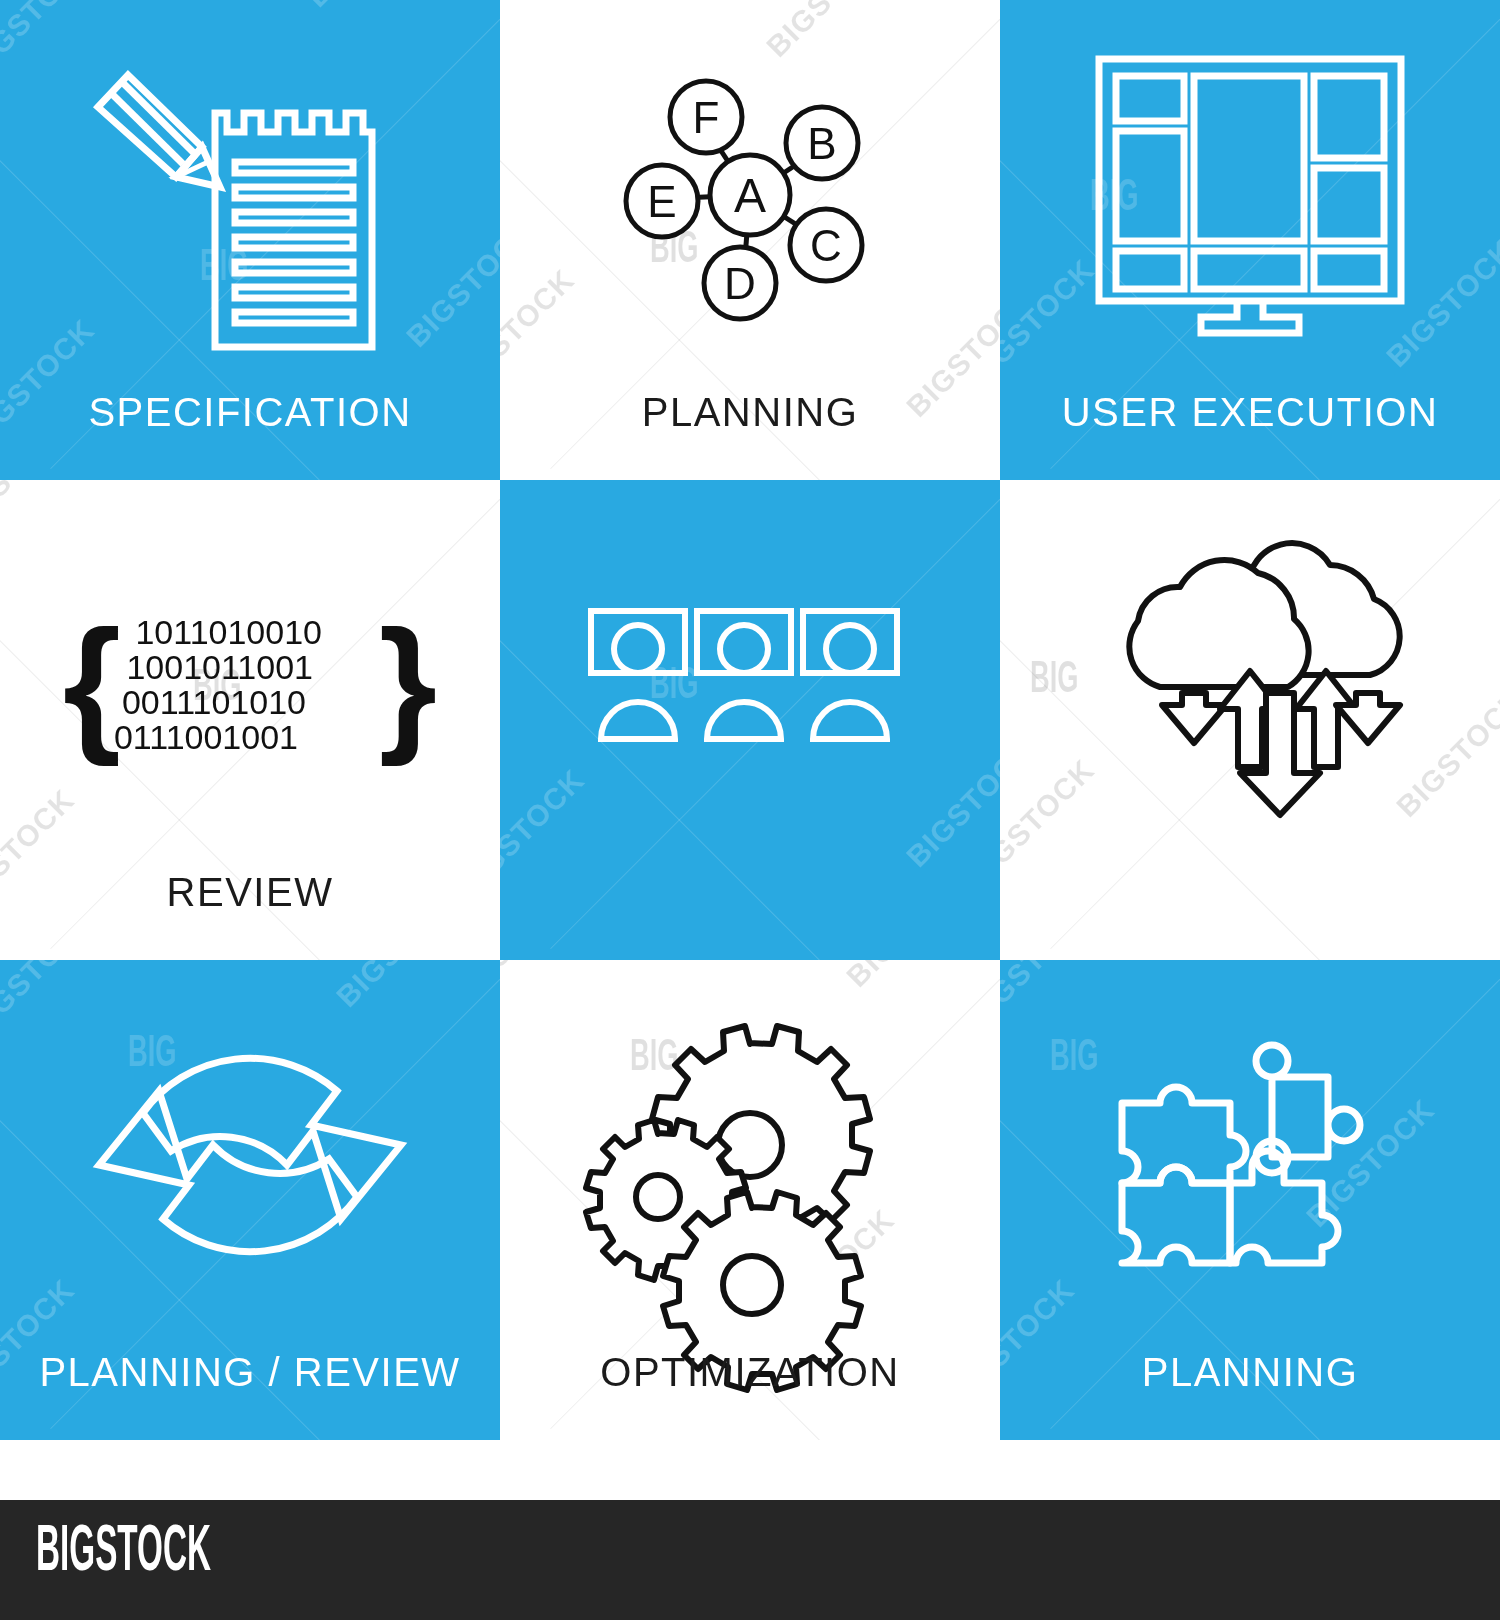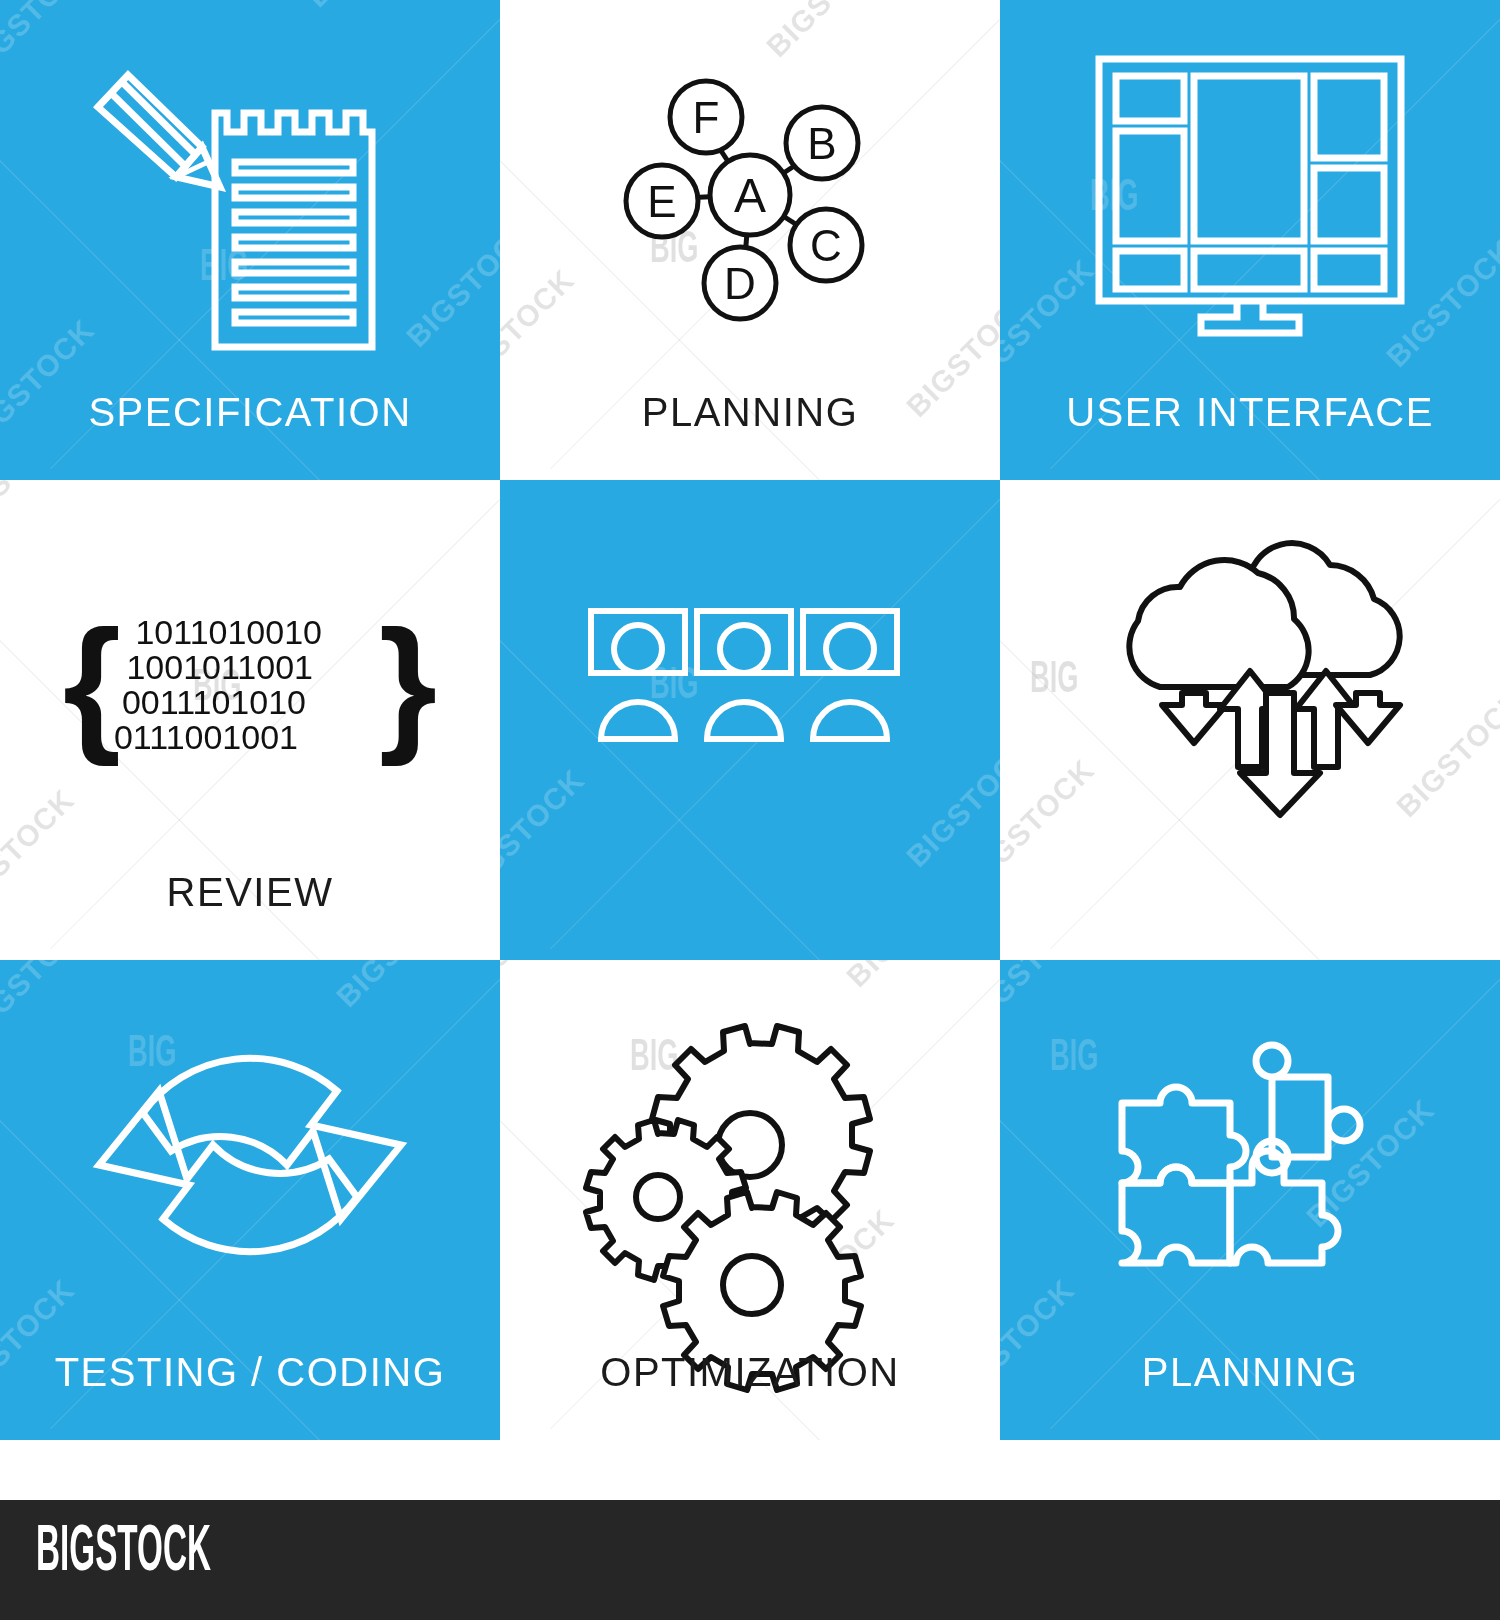--- a/index.html
+++ b/index.html
@@ -174,21 +174,21 @@
           <rect x="229" y="123" width="70" height="73"></rect>
 
           <rect x="31" y="206" width="68" height="38"></rect>
           <rect x="109" y="206" width="110" height="38"></rect>
           <rect x="229" y="206" width="70" height="38"></rect>
 
           <path d="M152 256 V272 H116 V288 H214 V272 H178 V256"></path>
         </svg>
       </div>
 
-      <div class="cell-label">USER INTERFACE</div>
+      <div class="cell-label">USER EXECUTION</div>
     </div>
 
     <div class="cell white">
       <div class="wm-layer">
         <div class="wm-line" style="left:-120px; top:40px;  transform:rotate(45deg);"></div>
         <div class="wm-line" style="left:560px;  top:-40px; transform:rotate(135deg);"></div>
         <div class="wm-line" style="left:-120px; top:400px; transform:rotate(45deg);"></div>
         <div class="wm-diag" style="left:-60px; top:40px;">BIGSTOCK</div>
 
         <div class="wm-diag" style="left:-60px; top:420px;">BIGSTOCK</div>
@@ -309,21 +309,21 @@
                    L104 180
                    L14 160
                    L74 86
                    L102 174
                    L128 140
                    A92 92 0 0 0 244 154
                    Z"></path>
         </svg>
       </div>
 
-      <div class="cell-label">TESTING / CODING</div>
+      <div class="cell-label">PLANNING / REVIEW</div>
     </div>
 
     <div class="cell white">
       <div class="wm-layer">
         <div class="wm-line" style="left:-120px; top:40px;  transform:rotate(45deg);"></div>
         <div class="wm-line" style="left:560px;  top:-40px; transform:rotate(135deg);"></div>
         <div class="wm-line" style="left:-120px; top:400px; transform:rotate(45deg);"></div>
         <div class="wm-diag" style="left:-60px; top:30px;">BIGSTOCK</div>
         <div class="wm-diag" style="left:340px; top:10px;">BIGSTOCK</div>
         <div class="wm-diag" style="left:260px; top:360px;">BIGSTOCK</div>

